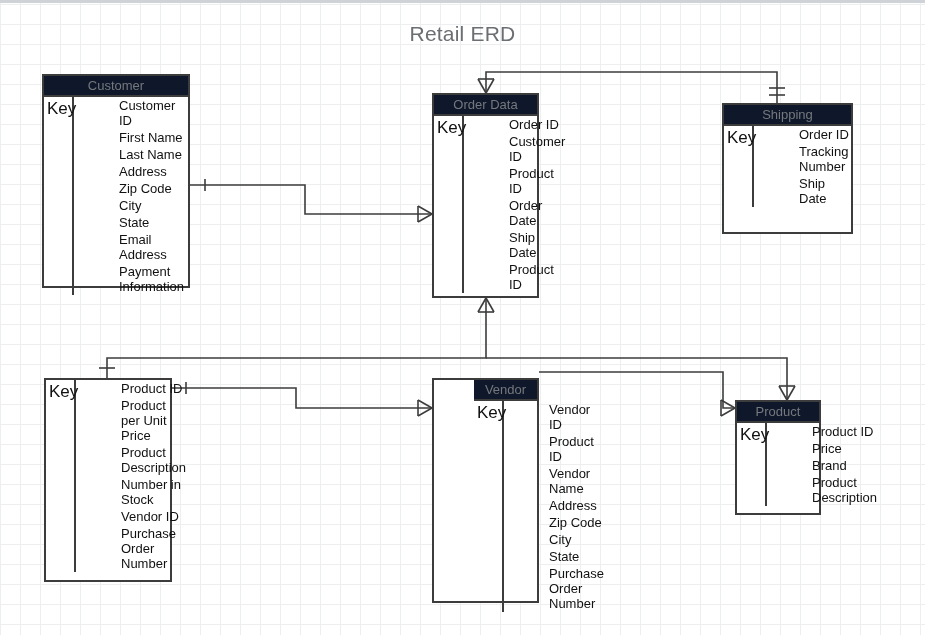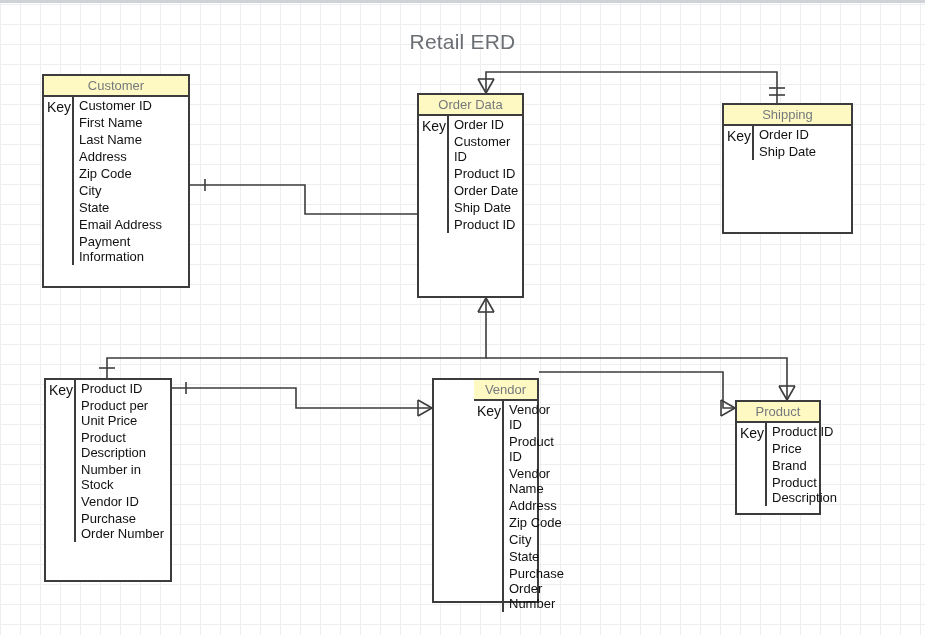--- a/index.html
+++ b/index.html
@@ -24,52 +24,52 @@
       20px 20px,
       100px 100px,
       100px 100px;
     background-position: 0px 4px, 0px 4px, 20px 4px, 20px 4px;
   }
   #topedge{
     position:absolute;left:0;top:0;width:925px;height:3px;
     background:#cfd2d6;
   }
   #title{
-    position:absolute;left:0;top:30px;width:925px;
+    position:absolute;left:0;top:22px;width:925px;
     text-align:center;
     font-size:21px;color:#6b6f73;letter-spacing:.2px;
   }
   svg#wires{
     position:absolute;left:0;top:0;width:925px;height:635px;
     pointer-events:none;
   }
   .ent{
     position:absolute;
     background:#ffffff;
     border:2px solid #3c3c3c;
     box-sizing:border-box;
     z-index:5;
   }
   .ent .hdr{
     height:19px;line-height:19px;
     text-align:center;
     font-size:13px;color:#75797d;
     border-bottom:2px solid #3c3c3c;
-    background:#fef9c3;
+    background:#0f172a;
     white-space:nowrap;
   }
   .ent .body{display:flex;align-items:stretch;}
   .ent .keycol{
     width:30px;flex:0 0 30px;
     border-right:2px solid #3c3c3c;
-    font-size:14px;color:#111;
+    font-size:17px;color:#111;
     padding:2px 0 0 3px;
     box-sizing:border-box;
   }
-  .ent .attrcol{flex:1 1 auto;box-sizing:border-box;}
+  .ent .attrcol{flex:1 1 auto;box-sizing:border-box;margin-left:40px;}
   .ent .attr{
     font-size:13px;color:#111;
     padding:1px 0 1px 5px;
     line-height:15px;
     box-sizing:border-box;
   }
 </style>
 </head>
 <body>
 
@@ -153,41 +153,42 @@
         <div class="attr">Address</div>
         <div class="attr">Zip Code</div>
         <div class="attr">City</div>
         <div class="attr">State</div>
         <div class="attr">Email Address</div>
         <div class="attr">Payment Information</div>
       </div>
     </div>
   </div>
 
-  <div class="ent" id="ent-order-data" style="left:417px;top:93px;width:107px;height:205px;">
+  <div class="ent" id="ent-order-data" style="left:432px;top:93px;width:107px;height:205px;">
     <div class="hdr">Order Data</div>
     <div class="body">
       <div class="keycol">Key</div>
       <div class="attrcol">
         <div class="attr">Order ID</div>
         <div class="attr">Customer ID</div>
         <div class="attr">Product ID</div>
         <div class="attr">Order Date</div>
         <div class="attr">Ship Date</div>
         <div class="attr">Product ID</div>
       </div>
     </div>
   </div>
 
   <div class="ent" id="ent-shipping" style="left:722px;top:103px;width:131px;height:131px;">
     <div class="hdr">Shipping</div>
     <div class="body">
       <div class="keycol">Key</div>
       <div class="attrcol">
         <div class="attr">Order ID</div>
+        <div class="attr">Tracking Number</div>
         <div class="attr">Ship Date</div>
       </div>
     </div>
   </div>
 
   <div class="ent" id="ent-product-inventory" style="left:44px;top:378px;width:128px;height:204px;">
     <div class="body">
       <div class="keycol">Key</div>
       <div class="attrcol">
         <div class="attr">Product ID</div>

